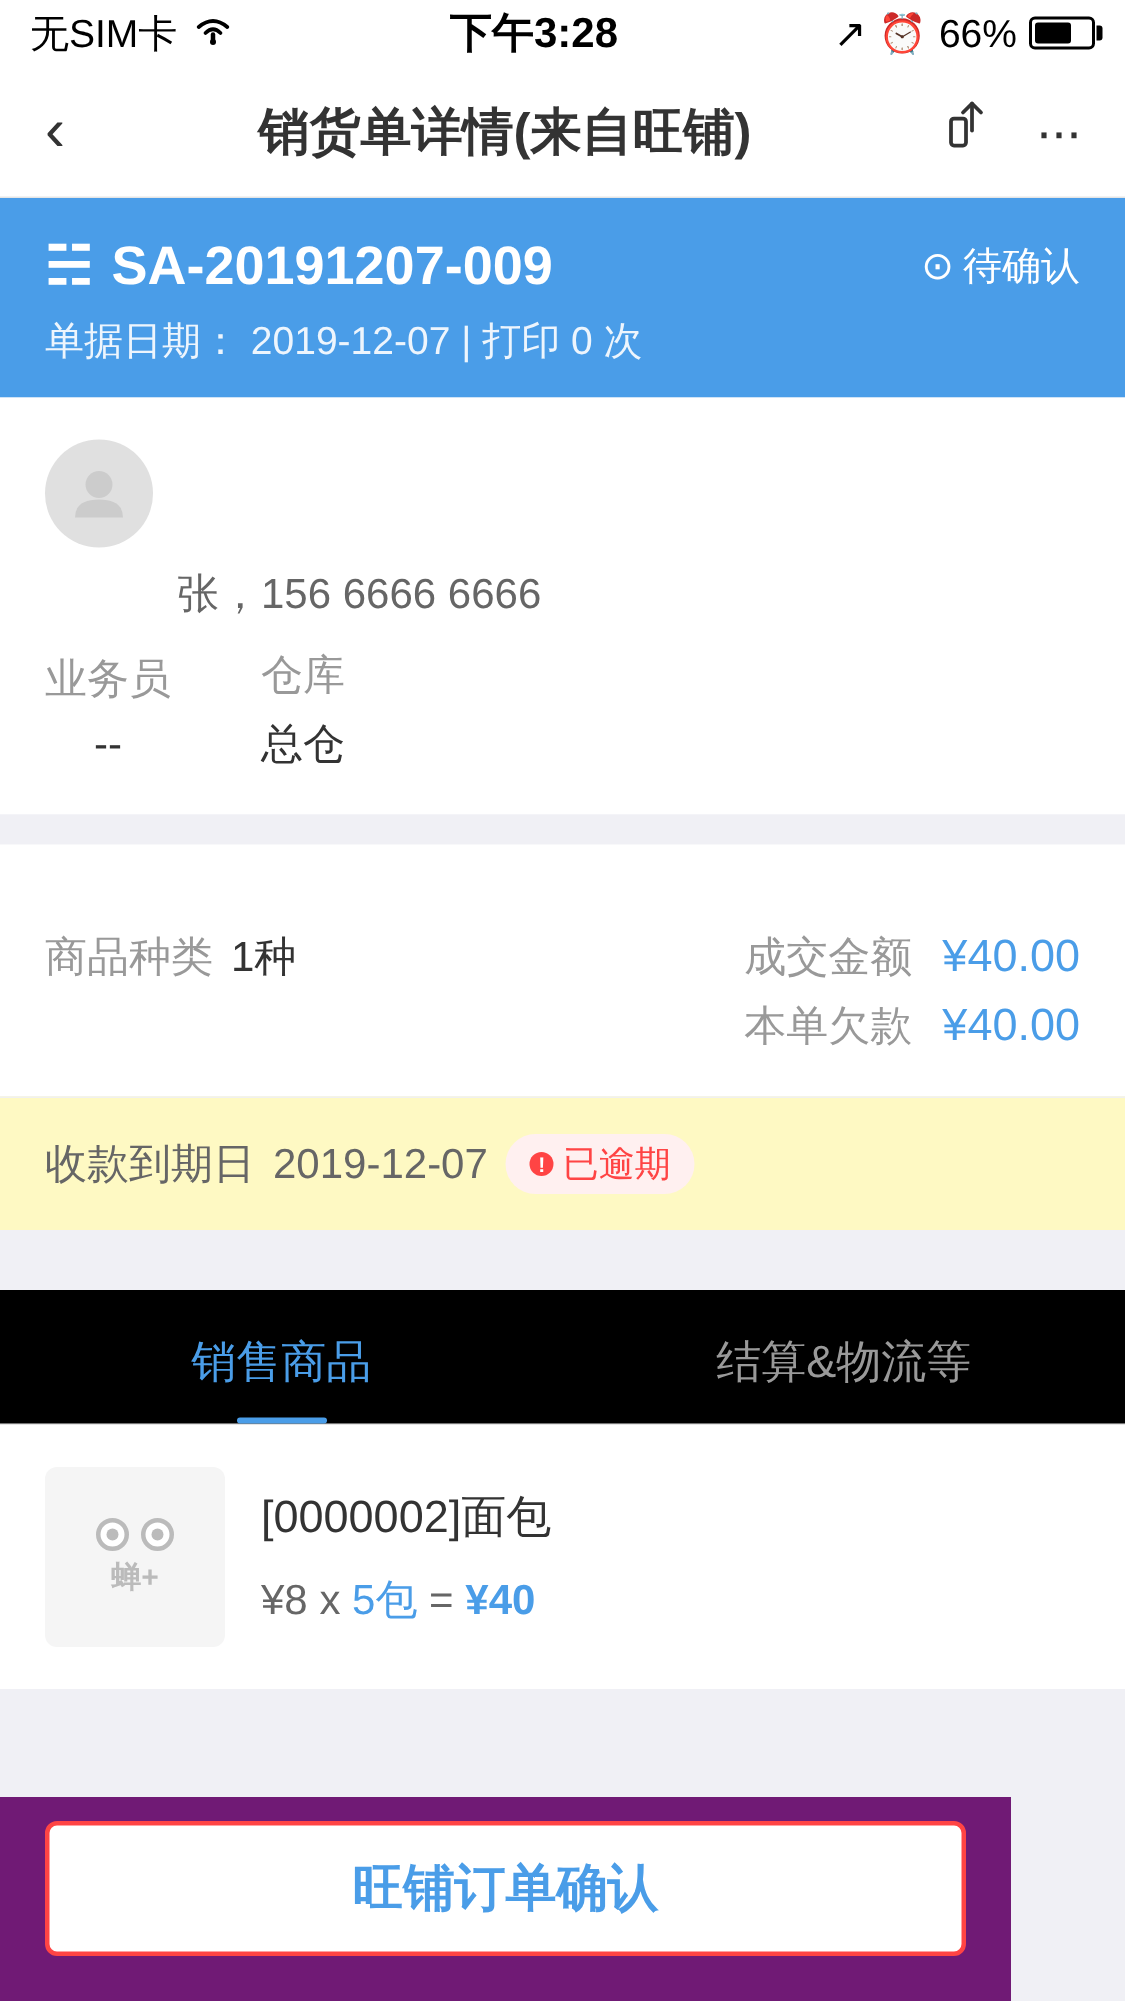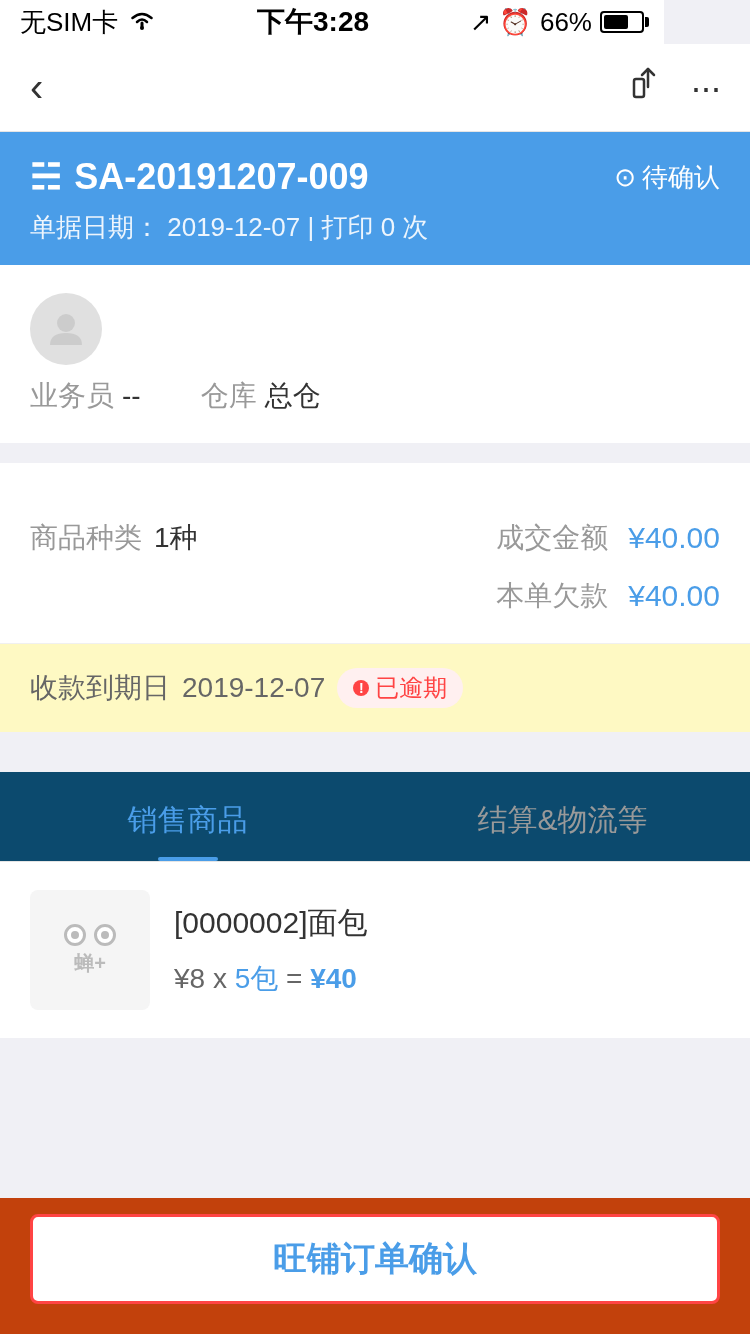--- a/index.html
+++ b/index.html
@@ -9,21 +9,21 @@
       width: 750px;
       min-height: 1334px;
       background: #f0f0f5;
       font-family: -apple-system, "PingFang SC", "Helvetica Neue", Arial, sans-serif;
       font-size: 28px;
       color: #333;
     }
 
     
     .status-bar {
-      width: 664px;
+      width: 750px;
       height: 44px;
       background: #fff;
       display: flex;
       align-items: center;
       justify-content: space-between;
       padding: 0 20px;
       font-size: 24px;
       color: #000;
     }
     .status-bar-left {
@@ -178,20 +178,21 @@
       align-items: center;
       gap: 60px;
       margin-left: 0;
       font-size: 28px;
       color: #666;
     }
     .meta-item {
       display: flex;
       align-items: center;
       gap: 8px;
+      flex-direction: column;
     }
     .meta-label {
       color: #999;
     }
     .meta-value {
       color: #333;
     }
 
     
     .divider {
@@ -221,21 +222,21 @@
       color: #999;
     }
     .summary-value {
       color: #333;
       font-size: 28px;
     }
     .summary-right {
       display: flex;
       flex-direction: column;
       align-items: flex-end;
-      gap: 20px;
+      gap: 8px;
     }
     .summary-amount-row {
       display: flex;
       align-items: center;
       gap: 20px;
       font-size: 28px;
     }
     .amount-label {
       color: #999;
     }
@@ -266,21 +267,21 @@
       font-size: 24px;
       padding: 4px 16px;
       border-radius: 20px;
       display: flex;
       align-items: center;
       gap: 6px;
     }
 
     
     .tabs-container {
-      background: #0c4a6e;
+      background: #000000;
       margin-top: 20px;
       border-bottom: 1px solid #e5e5e5;
     }
     .tabs-row {
       display: flex;
     }
     .tab-item {
       flex: 1;
       text-align: center;
       padding: 28px 0 20px;
@@ -377,22 +378,22 @@
     .empty-space {
       background: #f0f0f5;
       height: 200px;
     }
 
     
     .bottom-bar {
       position: fixed;
       bottom: 0;
       left: 0;
-      width: 750px;
-      background: #c2410c;
+      width: 674px;
+      background: #701a75;
       padding: 16px 30px 30px;
     }
     .confirm-btn {
       width: 100%;
       height: 90px;
       border: 3px solid #ff4444;
       background: #fff;
       color: #4a9de8;
       font-size: 34px;
       font-weight: 600;
@@ -424,20 +425,21 @@
     <span>⏰</span>
     <span>66%</span>
     <div class="battery-icon">
       <div class="battery-fill"></div>
     </div>
   </div>
 </div>
 
 <div class="nav-bar">
   <span class="nav-back">‹</span>
+  <span class="nav-title">销货单详情(来自旺铺)</span>
   <div class="nav-actions">
     <span class="nav-share-icon">
       <svg width="36" height="36" viewBox="0 0 36 36" fill="none">
         <rect x="4" y="14" width="10" height="18" rx="2" stroke="#333" stroke-width="2.5"></rect>
         <path d="M18 4 L18 22" stroke="#333" stroke-width="2.5" stroke-linecap="round"></path>
         <path d="M12 10 L18 4 L24 10" stroke="#333" stroke-width="2.5" stroke-linecap="round" stroke-linejoin="round"></path>
       </svg>
     </span>
     <span class="nav-more-icon">···</span>
   </div>
@@ -463,20 +465,21 @@
 
 <div class="customer-card">
   <div class="customer-info-row">
     <div class="avatar">
       <svg width="40" height="40" viewBox="0 0 40 40" fill="none">
         <circle cx="20" cy="14" r="9" fill="#ccc"></circle>
         <path d="M4 36 Q4 24 20 24 Q36 24 36 36" fill="#ccc"></path>
       </svg>
     </div>
   </div>
+  <div class="customer-sub">张，156 6666 6666</div>
   <div class="customer-meta">
     <div class="meta-item">
       <span class="meta-label">业务员</span>
       <span class="meta-value">--</span>
     </div>
     <div class="meta-item">
       <span class="meta-label">仓库</span>
       <span class="meta-value">总仓</span>
     </div>
   </div>

